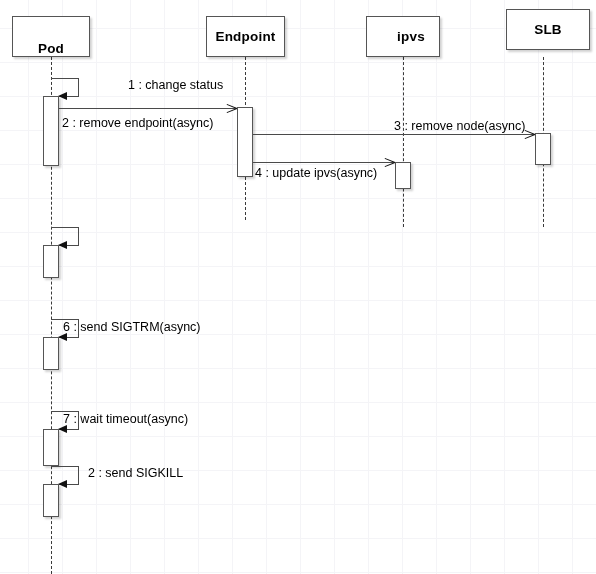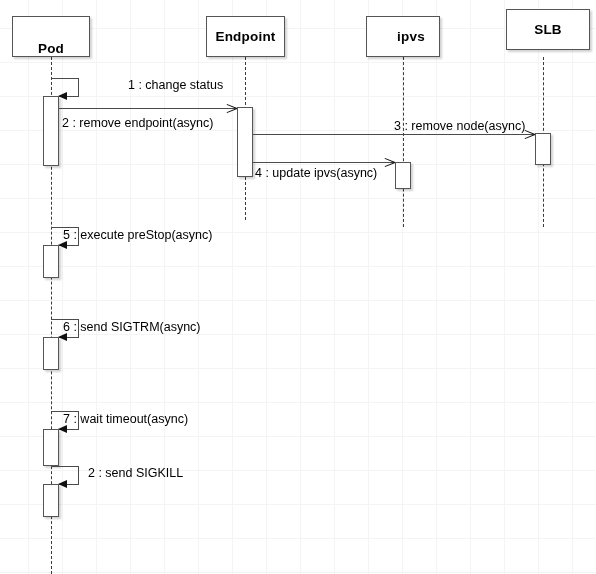--- a/index.html
+++ b/index.html
@@ -134,21 +134,20 @@
   <div class="activation" style="left:535px; top:133px; height:32px;"></div>
 
   <div class="msg-line" style="left:253px; top:162px; width:141px;"></div>
   <div class="arrow-open" style="left:384px; top:157px;"></div>
   <div class="msg-label" style="left:255px; top:166px;">4 : update ipvs(async)</div>
 
   <div class="activation" style="left:395px; top:162px; height:27px;"></div>
 
   <div class="selfloop" style="left:51px; top:227px; width:28px; height:19px;"></div>
   <div class="arrow-head arrow-left" style="left:58px; top:241px;"></div>
-  <div class="msg-label" style="left:63px; top:228px;">5 : execute preStop(async)</div>
 
   <div class="activation" style="left:43px; top:245px; height:33px;"></div>
 
   <div class="selfloop" style="left:51px; top:319px; width:28px; height:19px;"></div>
   <div class="arrow-head arrow-left" style="left:58px; top:333px;"></div>
   <div class="msg-label" style="left:63px; top:320px;">6 : send SIGTRM(async)</div>
 
   <div class="activation" style="left:43px; top:337px; height:33px;"></div>
 
   <div class="selfloop" style="left:51px; top:411px; width:28px; height:19px;"></div>

